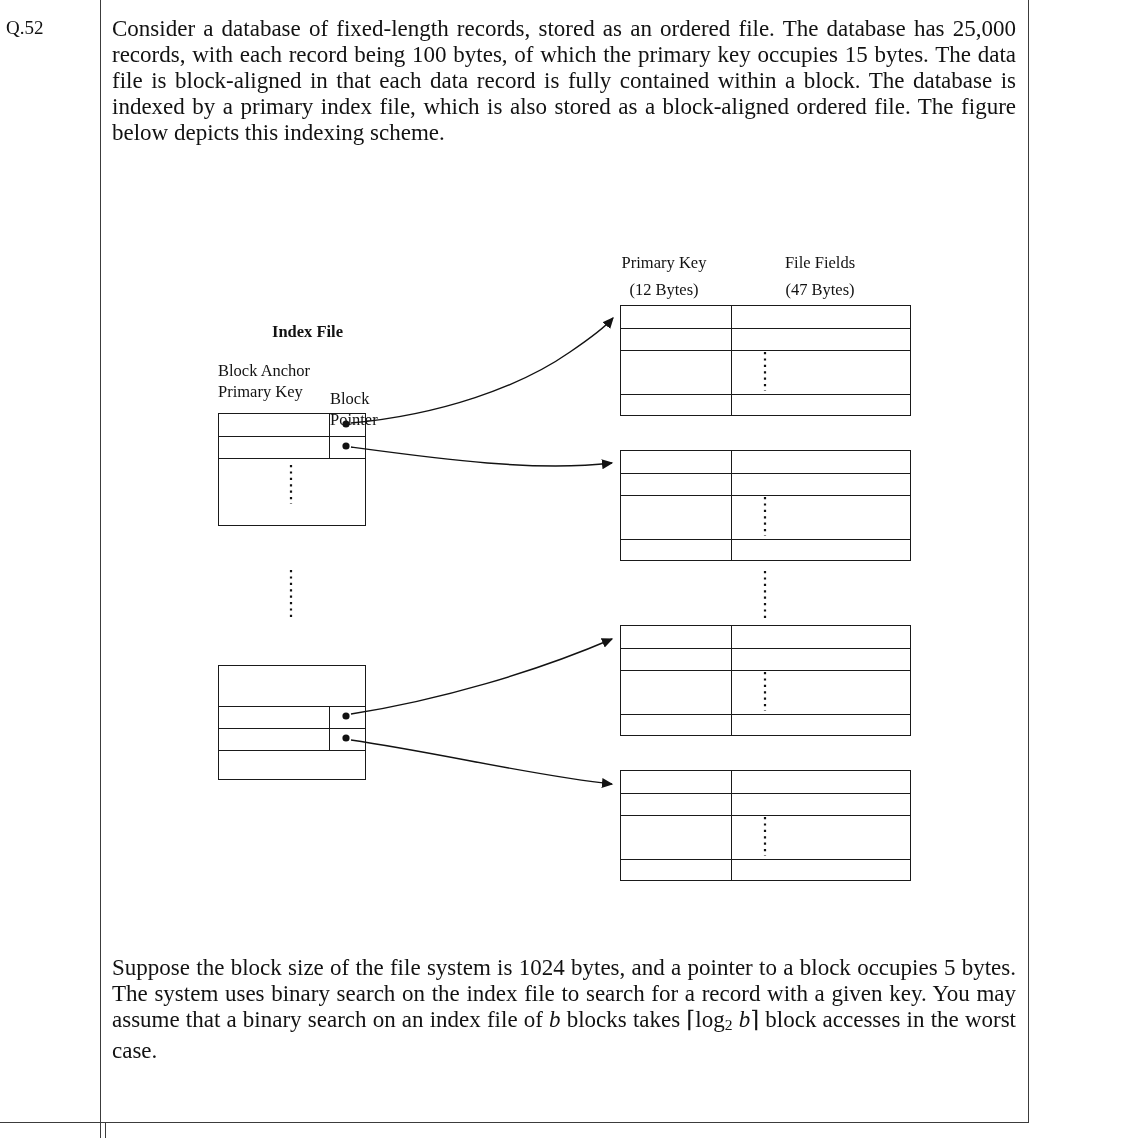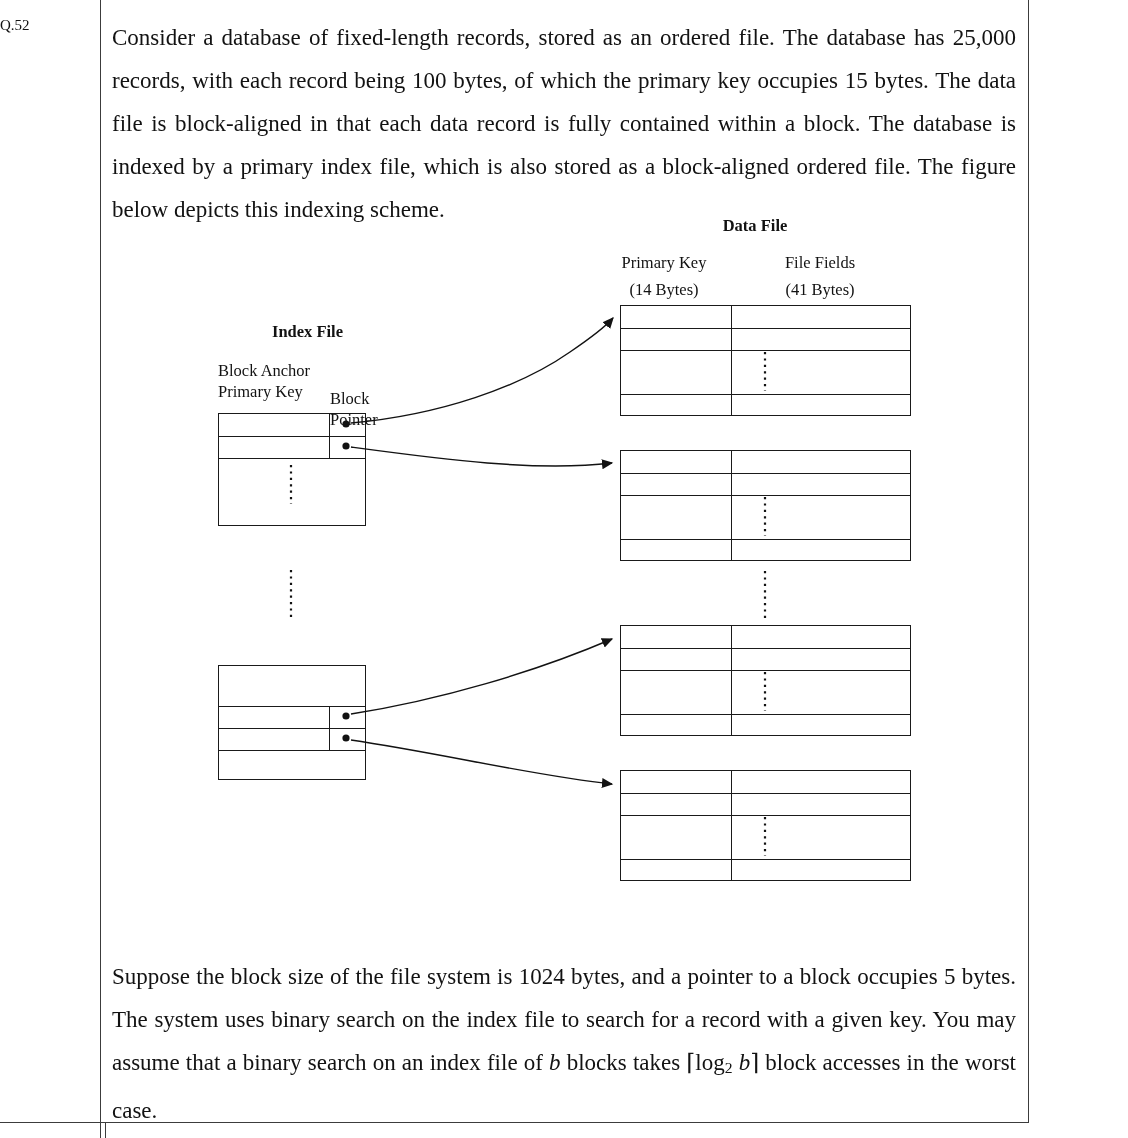--- a/index.html
+++ b/index.html
@@ -8,25 +8,25 @@
     position:relative; width:1128px; height:1138px; background:#ffffff;
     font-family:"Liberation Serif","DejaVu Serif",serif; color:#121212;
     overflow:hidden;
   }
   .rule { position:absolute; background:#3c3c3c; }
   .rule-left   { left:100px; top:0; width:1px; height:1138px; }
   .rule-right  { left:1028px; top:0; width:1px; height:1123px; }
   .rule-bottom { left:0; top:1122px; width:1029px; height:1px; }
   .rule-next   { left:105px; top:1122px; width:1px; height:16px; }
 
-  .qnum { position:absolute; left:0; top:17px; font-size:15px; }
+  .qnum { position:absolute; left:6px; top:17px; font-size:19px; }
 
   .para {
     position:absolute; left:112px; width:904px;
-    font-size:23px; line-height:43px; text-align:justify;
+    font-size:23px; line-height:26px; text-align:justify;
   }
   .para-intro   { top:16px; }
   .para-suppose { top:955px; }
   .para-given   { top:1033px; }
 
   .s-i    { font-style:italic; }
   .s-sub  { font-size:68%; vertical-align:-0.22em; }
   .s-blank{ display:inline-block; width:133px; border-bottom:1.6px solid #121212; }
 
   .figure { position:absolute; left:0; top:0; width:100%; height:100%; }
@@ -50,25 +50,24 @@
   <div class="rule rule-right"></div>
   <div class="rule rule-bottom"></div>
   <div class="rule rule-next"></div>
 
   <div class="qnum">Q.52</div>
 
   <div class="para para-intro">Consider a database of fixed-length records, stored as an ordered file. The database has 25,000 records, with each record being 100 bytes, of which the primary key occupies 15 bytes. The data file is block-aligned in that each data record is fully contained within a block. The database is indexed by a primary index file, which is also stored as a block-aligned ordered file. The figure below depicts this indexing scheme.</div>
 
   <div class="figure">
 
-    <div class="fig-label bold center" style="left:620px; top:215px; width:270px;">Data File</div>
     <div class="fig-label center" style="left:608px; top:252px; width:112px;">Primary Key</div>
-    <div class="fig-label center" style="left:608px; top:279px; width:112px;">(14 Bytes)</div>
+    <div class="fig-label center" style="left:608px; top:279px; width:112px;">(12 Bytes)</div>
     <div class="fig-label center" style="left:764px; top:252px; width:112px;">File Fields</div>
-    <div class="fig-label center" style="left:764px; top:279px; width:112px;">(41 Bytes)</div>
+    <div class="fig-label center" style="left:764px; top:279px; width:112px;">(47 Bytes)</div>
     <div class="fig-label bold center" style="left:234px; top:321px; width:147px;">Index File</div>
     <div class="fig-label pre" style="left:218px; top:360px;">Block Anchor
 Primary Key</div>
     <div class="fig-label pre" style="left:330px; top:360px;margin-top:28px;">Block
 Pointer</div>
 
     <div class="box" style="left:218px; top:413px; width:148px; height:113px;">
       <div class="hl" style="top:22px;"></div>
       <div class="hl" style="top:44px;"></div>
       <div class="vl" style="left:110px; top:0; height:44px;"></div>

